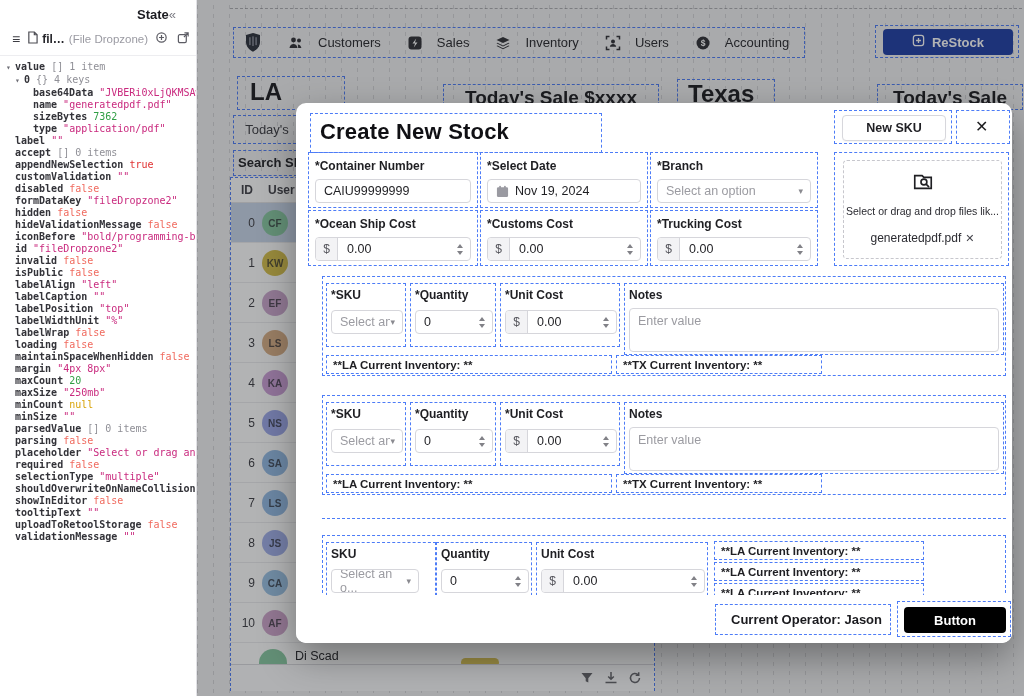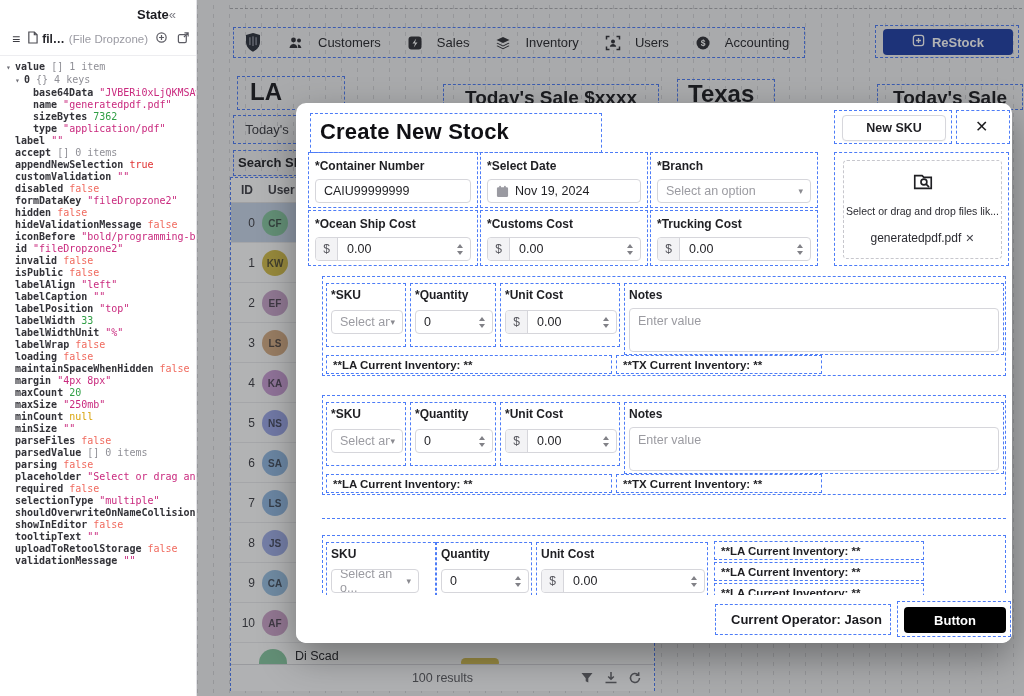--- a/index.html
+++ b/index.html
@@ -172,31 +172,29 @@
         <div class="trw" style="padding-left: 6px;"><span class="caret"></span><span class="k">formDataKey</span><span class="v str"> "fileDropzone2"</span></div>
         <div class="trw" style="padding-left: 6px;"><span class="caret"></span><span class="k">hidden</span><span class="v boolf"> false</span></div>
         <div class="trw" style="padding-left: 6px;"><span class="caret"></span><span class="k">hideValidationMessage</span><span class="v boolf"> false</span></div>
         <div class="trw" style="padding-left: 6px;"><span class="caret"></span><span class="k">iconBefore</span><span class="v str"> "bold/programming-bro…"</span></div>
         <div class="trw" style="padding-left: 6px;"><span class="caret"></span><span class="k">id</span><span class="v str"> "fileDropzone2"</span></div>
         <div class="trw" style="padding-left: 6px;"><span class="caret"></span><span class="k">invalid</span><span class="v boolf"> false</span></div>
         <div class="trw" style="padding-left: 6px;"><span class="caret"></span><span class="k">isPublic</span><span class="v boolf"> false</span></div>
         <div class="trw" style="padding-left: 6px;"><span class="caret"></span><span class="k">labelAlign</span><span class="v str"> "left"</span></div>
         <div class="trw" style="padding-left: 6px;"><span class="caret"></span><span class="k">labelCaption</span><span class="v str"> ""</span></div>
         <div class="trw" style="padding-left: 6px;"><span class="caret"></span><span class="k">labelPosition</span><span class="v str"> "top"</span></div>
-        <div class="trw" style="padding-left: 6px;"><span class="caret"></span><span class="k">labelWidth</span><span class="v num"> 33</span></div>
         <div class="trw" style="padding-left: 6px;"><span class="caret"></span><span class="k">labelWidthUnit</span><span class="v str"> "%"</span></div>
         <div class="trw" style="padding-left: 6px;"><span class="caret"></span><span class="k">labelWrap</span><span class="v boolf"> false</span></div>
         <div class="trw" style="padding-left: 6px;"><span class="caret"></span><span class="k">loading</span><span class="v boolf"> false</span></div>
         <div class="trw" style="padding-left: 6px;"><span class="caret"></span><span class="k">maintainSpaceWhenHidden</span><span class="v boolf"> false</span></div>
         <div class="trw" style="padding-left: 6px;"><span class="caret"></span><span class="k">margin</span><span class="v str"> "4px 8px"</span></div>
         <div class="trw" style="padding-left: 6px;"><span class="caret"></span><span class="k">maxCount</span><span class="v num"> 20</span></div>
         <div class="trw" style="padding-left: 6px;"><span class="caret"></span><span class="k">maxSize</span><span class="v str"> "250mb"</span></div>
         <div class="trw" style="padding-left: 6px;"><span class="caret"></span><span class="k">minCount</span><span class="v null"> null</span></div>
         <div class="trw" style="padding-left: 6px;"><span class="caret"></span><span class="k">minSize</span><span class="v str"> ""</span></div>
-        <div class="trw" style="padding-left: 6px;"><span class="caret"></span><span class="k">parseFiles</span><span class="v boolf"> false</span></div>
         <div class="trw" style="padding-left: 6px;"><span class="caret"></span><span class="k">parsedValue</span><span class="v meta"> [] 0 items</span></div>
         <div class="trw" style="padding-left: 6px;"><span class="caret"></span><span class="k">parsing</span><span class="v boolf"> false</span></div>
         <div class="trw" style="padding-left: 6px;"><span class="caret"></span><span class="k">placeholder</span><span class="v str"> "Select or drag and …"</span></div>
         <div class="trw" style="padding-left: 6px;"><span class="caret"></span><span class="k">required</span><span class="v boolf"> false</span></div>
         <div class="trw" style="padding-left: 6px;"><span class="caret"></span><span class="k">selectionType</span><span class="v str"> "multiple"</span></div>
         <div class="trw" style="padding-left: 6px;"><span class="caret"></span><span class="k">shouldOverwriteOnNameCollision</span><span class="v boolf"> f…</span></div>
         <div class="trw" style="padding-left: 6px;"><span class="caret"></span><span class="k">showInEditor</span><span class="v boolf"> false</span></div>
         <div class="trw" style="padding-left: 6px;"><span class="caret"></span><span class="k">tooltipText</span><span class="v str"> ""</span></div>
         <div class="trw" style="padding-left: 6px;"><span class="caret"></span><span class="k">uploadToRetoolStorage</span><span class="v boolf"> false</span></div>
         <div class="trw" style="padding-left: 6px;"><span class="caret"></span><span class="k">validationMessage</span><span class="v str"> ""</span></div>
@@ -338,21 +336,20 @@
             <span class="tid">10</span>
             <span class="avatar" style="background: rgb(207, 165, 203);">AF</span>
           </div>
         </div>
       <div class="partial-row">
         <span class="avatar2" style="background: rgb(136, 201, 161);"></span>
         <span class="pname">Di Scad</span>
         <span class="pbadge" style="background: rgb(217, 194, 84);"></span>
       </div>
       <div class="ut-footer">
-        <span class="ut-results">100 results</span>
         <span class="ut-icons">
           <span><svg width="14" height="14" viewBox="0 0 14 14">
                 <path d="M1.5 2h11L8.3 7.2v4.3l-2.6-1.3V7.2z" fill="#63636a"></path>
               </svg></span>
           <span><svg width="14" height="14" viewBox="0 0 14 14">
                 <path d="M7 1v7M4.2 5.5L7 8.3l2.8-2.8" stroke="#63636a" stroke-width="1.5" fill="none"></path>
                 <path d="M1.5 11.5h11" stroke="#63636a" stroke-width="1.5"></path>
               </svg></span>
           <span><svg width="14" height="14" viewBox="0 0 14 14">
                 <path d="M11.5 7a4.5 4.5 0 1 1-1.3-3.2" stroke="#63636a" stroke-width="1.5" fill="none"></path>

